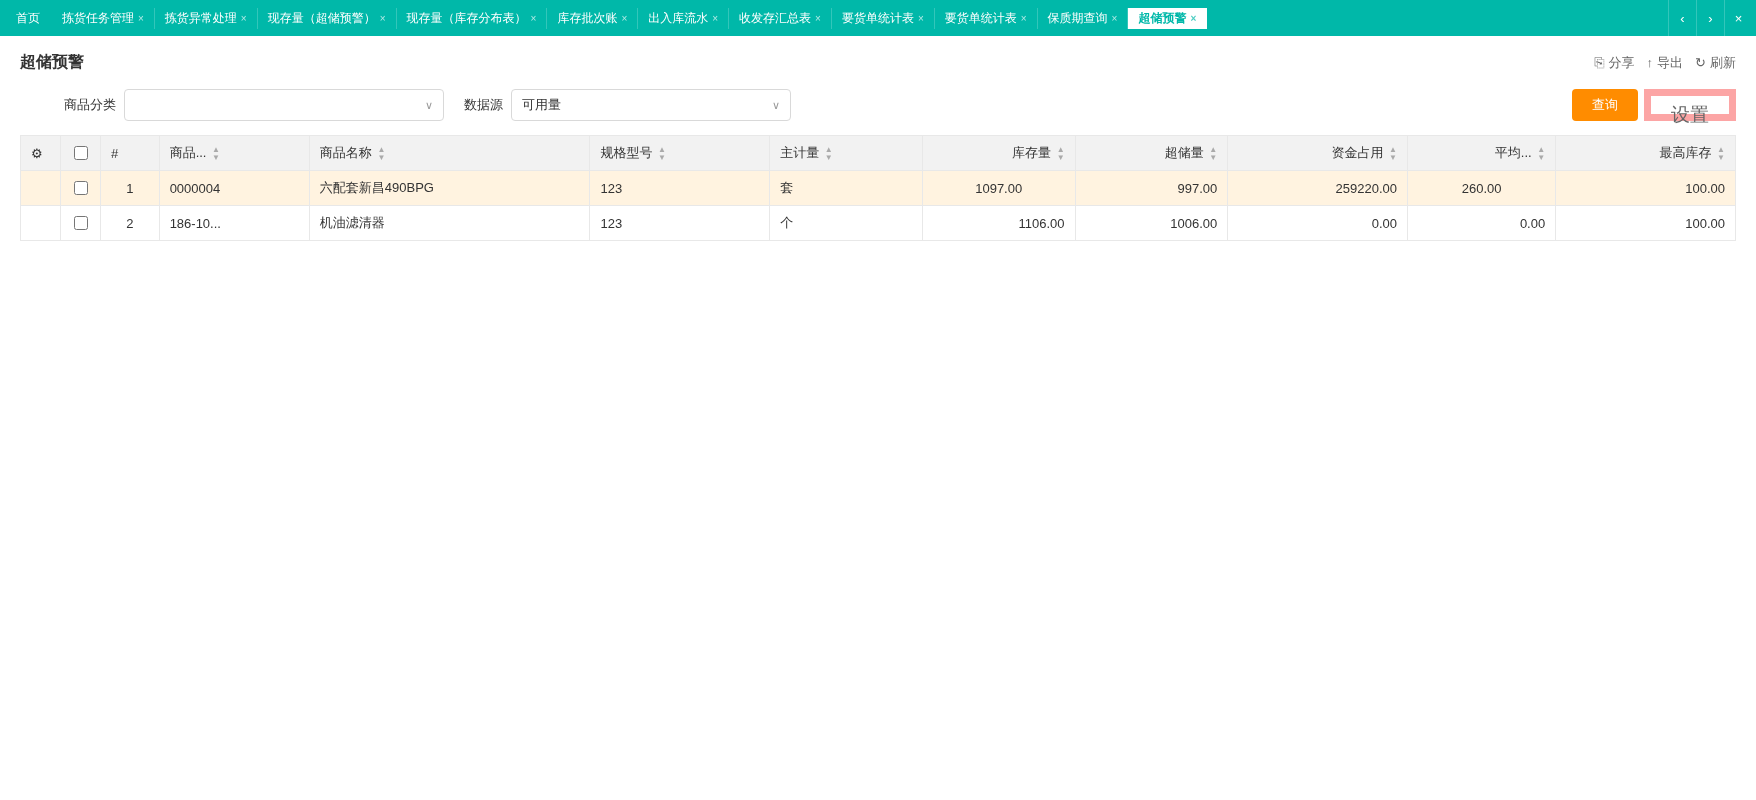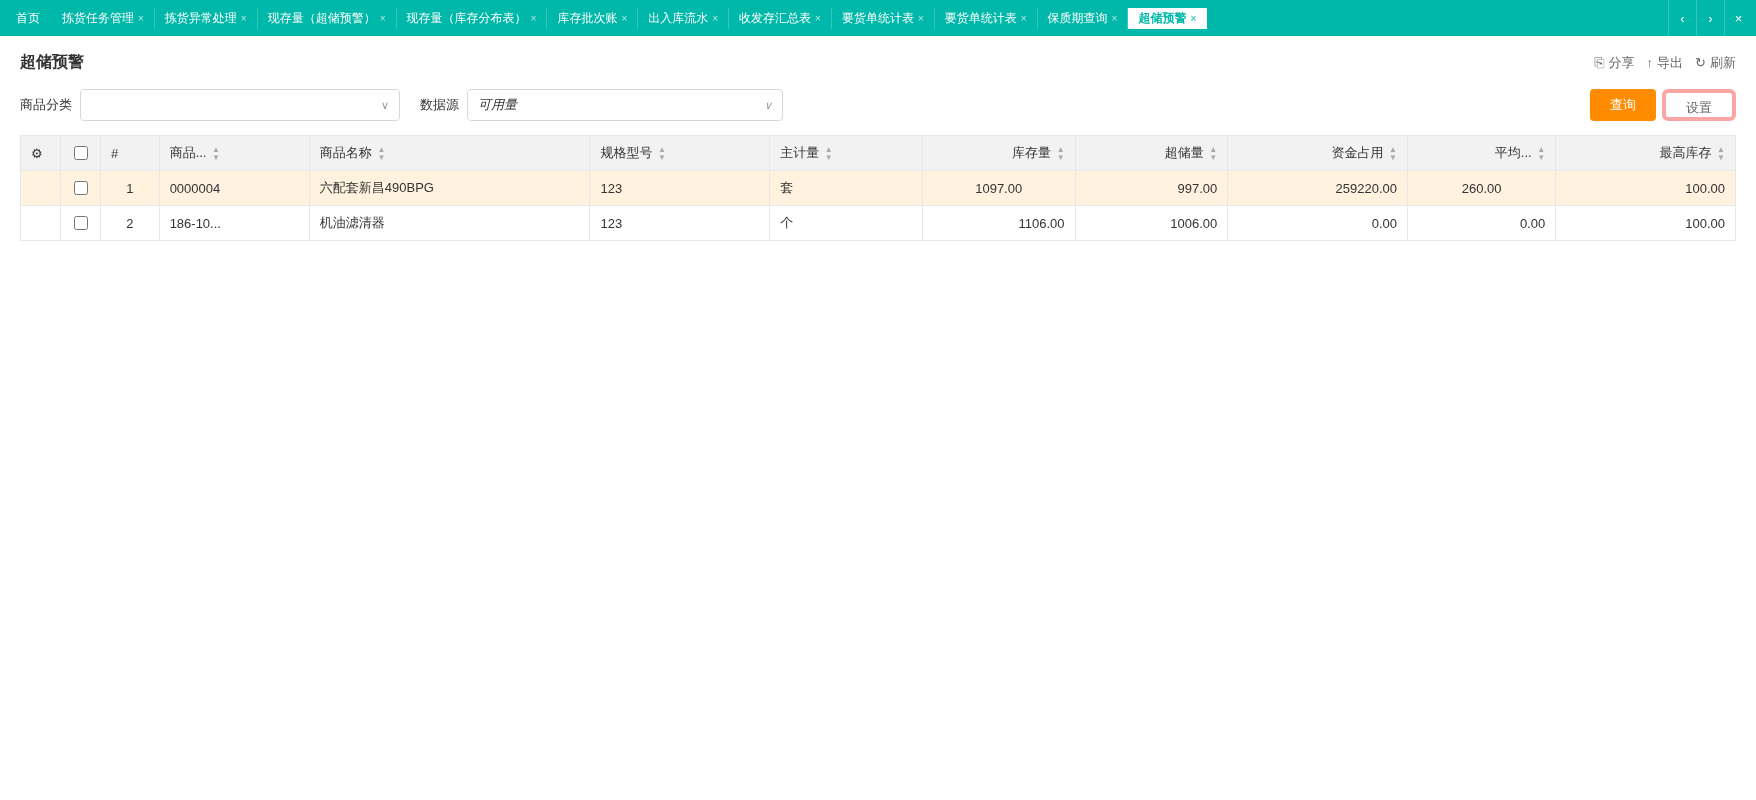--- a/index.html
+++ b/index.html
@@ -115,42 +115,41 @@
       height: 32px;
       border: 1px solid #d9d9d9;
       border-radius: 4px;
       padding: 0 10px;
       background: #fff;
       cursor: pointer;
       font-size: 13px;
       color: #999;
     }
     .filter-select2 {
-      width: 316px;
-      font-style: italic;
+      width: 280px;
     }
 
     
     .btn-query {
       background: #ff8c00;
       color: #fff;
       border: none;
       border-radius: 4px;
       padding: 6px 20px;
       font-size: 13px;
       cursor: pointer;
       height: 32px;
     }
     .btn-set {
       background: #fff;
       color: #666;
-      border: 4px solid #fca5a5;
-      border-radius: 6px;
+      border: 7px solid #fca5a5;
+      border-radius: 0;
       padding: 6px 20px;
-      font-size: 13px;
+      font-size: 19px;
       cursor: pointer;
       height: 32px;
     }
     .btn-group {
       display: flex;
       gap: 6px;
       margin-left: auto;
     }
 
     
@@ -283,21 +282,21 @@
         <span>导出</span>
       </div>
       <div class="action-link">
         <span>↻</span>
         <span>刷新</span>
       </div>
     </div>
   </div>
 
   <div style="display:flex; align-items:flex-start; justify-content:space-between; margin-bottom:14px;">
-    <div style="display:flex; align-items:center; gap:20px; flex-wrap:wrap;">
+    <div style="display:flex; align-items:center; gap:20px; flex-wrap:wrap;margin-left:44px;">
       <div class="filter-item">
         <span class="filter-label">商品分类</span>
         <div class="filter-select">
           <span></span>
           <span style="font-size:11px; color:#999;">∨</span>
         </div>
       </div>
       <div class="filter-item">
         <span class="filter-label">数据源</span>
         <div class="filter-select filter-select2">

